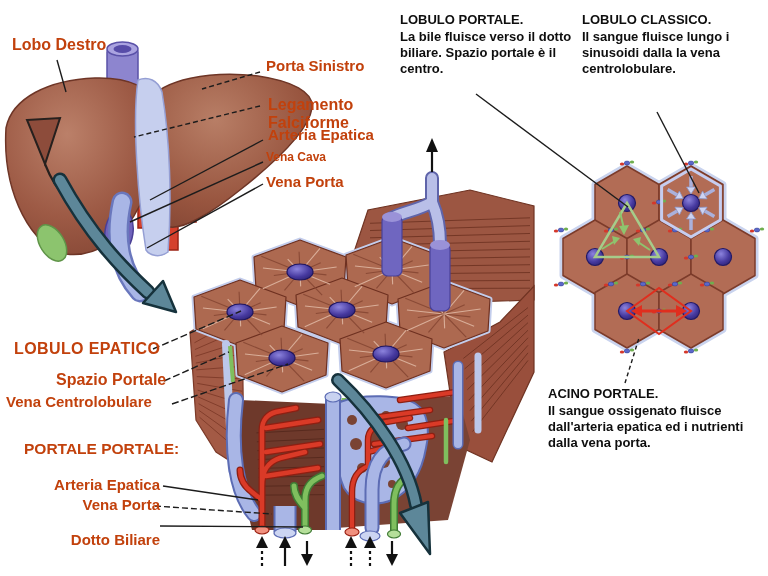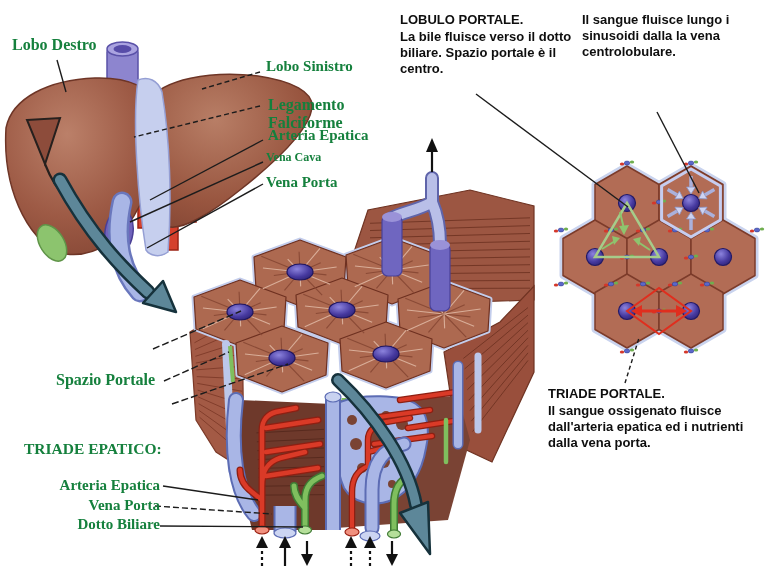--- a/index.html
+++ b/index.html
@@ -1,19 +1,19 @@
 <!DOCTYPE html>
 <html><head>
 <meta charset="utf-8">
 <style>
   html,body{margin:0;padding:0;background:#fff;}
   .stage{position:relative;width:768px;height:576px;background:#ffffff;overflow:hidden;
          font-family:"Liberation Sans",sans-serif;}
   svg{position:absolute;left:0;top:0;}
-  .lbl{position:absolute;font-weight:bold;color:#15803d;line-height:1.12;white-space:nowrap;font-family:Liberation Serif, serif;}
+  .lbl{position:absolute;font-weight:bold;color:#c2410c;line-height:1.12;white-space:nowrap;}
   .wrap{white-space:normal;}
   .callout{position:absolute;font-weight:bold;font-size:13px;line-height:1.22;color:#0e0e0e;}
   .callout .t{margin-bottom:1px;}
   .right-col{position:absolute;left:0;width:160px;text-align:right;}
 </style>
 </head>
 <body>
 
 <div class="stage">
 
@@ -480,38 +480,41 @@
     <line x1="163" y1="486" x2="258" y2="500"></line>
     <line x1="155" y1="506" x2="272" y2="514" stroke-dasharray="6 3"></line>
     <line x1="160" y1="526" x2="303" y2="527"></line>
     <line x1="476" y1="94" x2="628" y2="207"></line>
     <line x1="657" y1="112" x2="699" y2="193"></line>
     <line x1="625" y1="383" x2="639" y2="338" stroke-dasharray="4 3"></line>
   </g>
 </svg>
 
 <div class="lbl" style="left:12px;top:36px;font-size:16px">Lobo Destro</div>
-<div class="lbl" style="left:266px;top:58px;font-size:15px">Lobo Sinistro</div>
+<div class="lbl" style="left:266px;top:58px;font-size:15px">Porta Sinistro</div>
 <div class="lbl wrap" style="left:268px;top:96px;font-size:16px;width:108px">Legamento Falciforme</div>
 <div class="lbl" style="left:268px;top:127px;font-size:15px">Arteria Epatica</div>
 <div class="lbl" style="left:266px;top:151px;font-size:12px">Vena Cava</div>
 <div class="lbl" style="left:266px;top:174px;font-size:15px">Vena Porta</div>
 
+<div class="lbl" style="left:14px;top:340px;font-size:16px;letter-spacing:.4px">LOBULO EPATICO</div>
 <div class="lbl" style="left:56px;top:371px;font-size:16px">Spazio Portale</div>
-
-<div class="lbl" style="left:24px;top:440px;font-size:15.5px">TRIADE EPATICO:</div>
+<div class="lbl" style="left:6px;top:394px;font-size:15px">Vena Centrolobulare</div>
+
+<div class="lbl" style="left:24px;top:440px;font-size:15.5px">PORTALE PORTALE:</div>
 <div class="lbl right-col" style="top:477px;font-size:15px">Arteria Epatica</div>
 <div class="lbl right-col" style="top:497px;font-size:15px">Vena Porta</div>
-<div class="lbl right-col" style="top:516px;font-size:15px">Dotto Biliare</div>
+<div class="lbl right-col" style="top:532px;font-size:15px">Dotto Biliare</div>
 
 <div class="callout" style="left:400px;top:12px;width:172px">
   <div class="t">LOBULO PORTALE.</div>
   <div>La bile fluisce verso il dotto biliare. Spazio portale è il centro.</div>
 </div>
 <div class="callout" style="left:582px;top:12px;width:182px">
+  <div class="t">LOBULO CLASSICO.</div>
   <div>Il sangue fluisce lungo i sinusoidi dalla la vena centrolobulare.</div>
 </div>
 <div class="callout" style="left:548px;top:386px;width:216px">
-  <div class="t">TRIADE PORTALE.</div>
+  <div class="t">ACINO PORTALE.</div>
   <div>Il sangue ossigenato fluisce dall'arteria epatica ed i nutrienti dalla vena porta.</div>
 </div>
 
 </div>
 
 </body></html>

